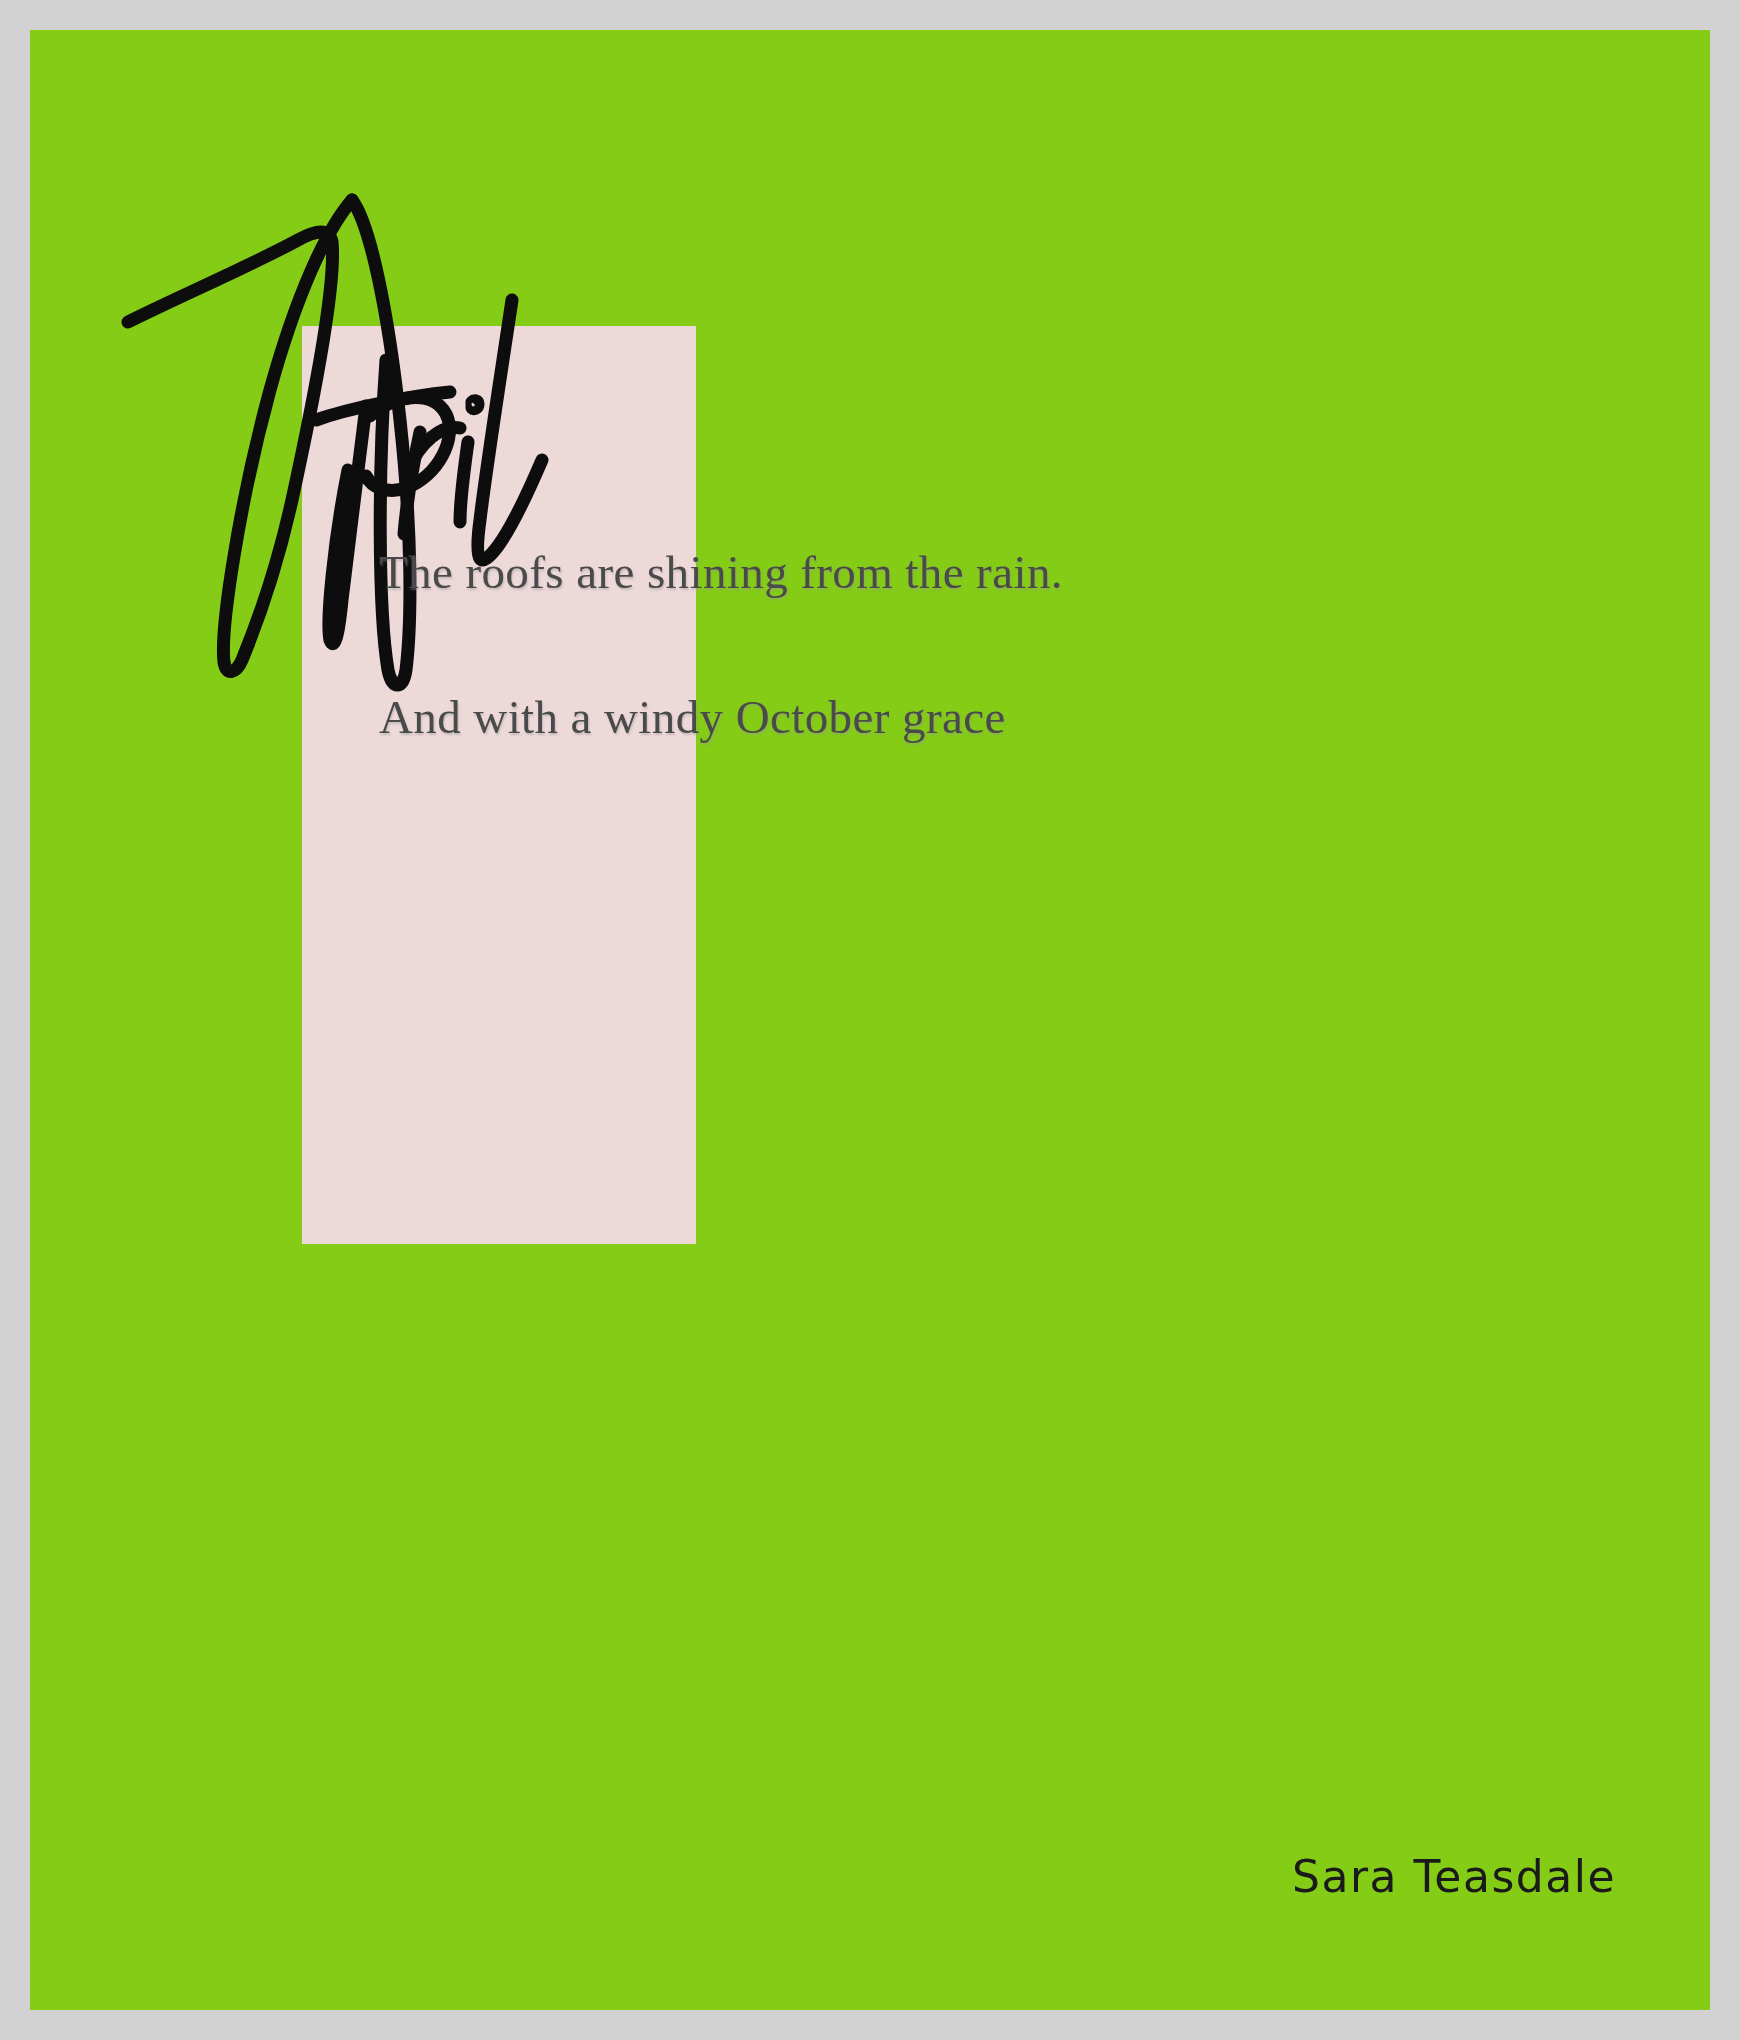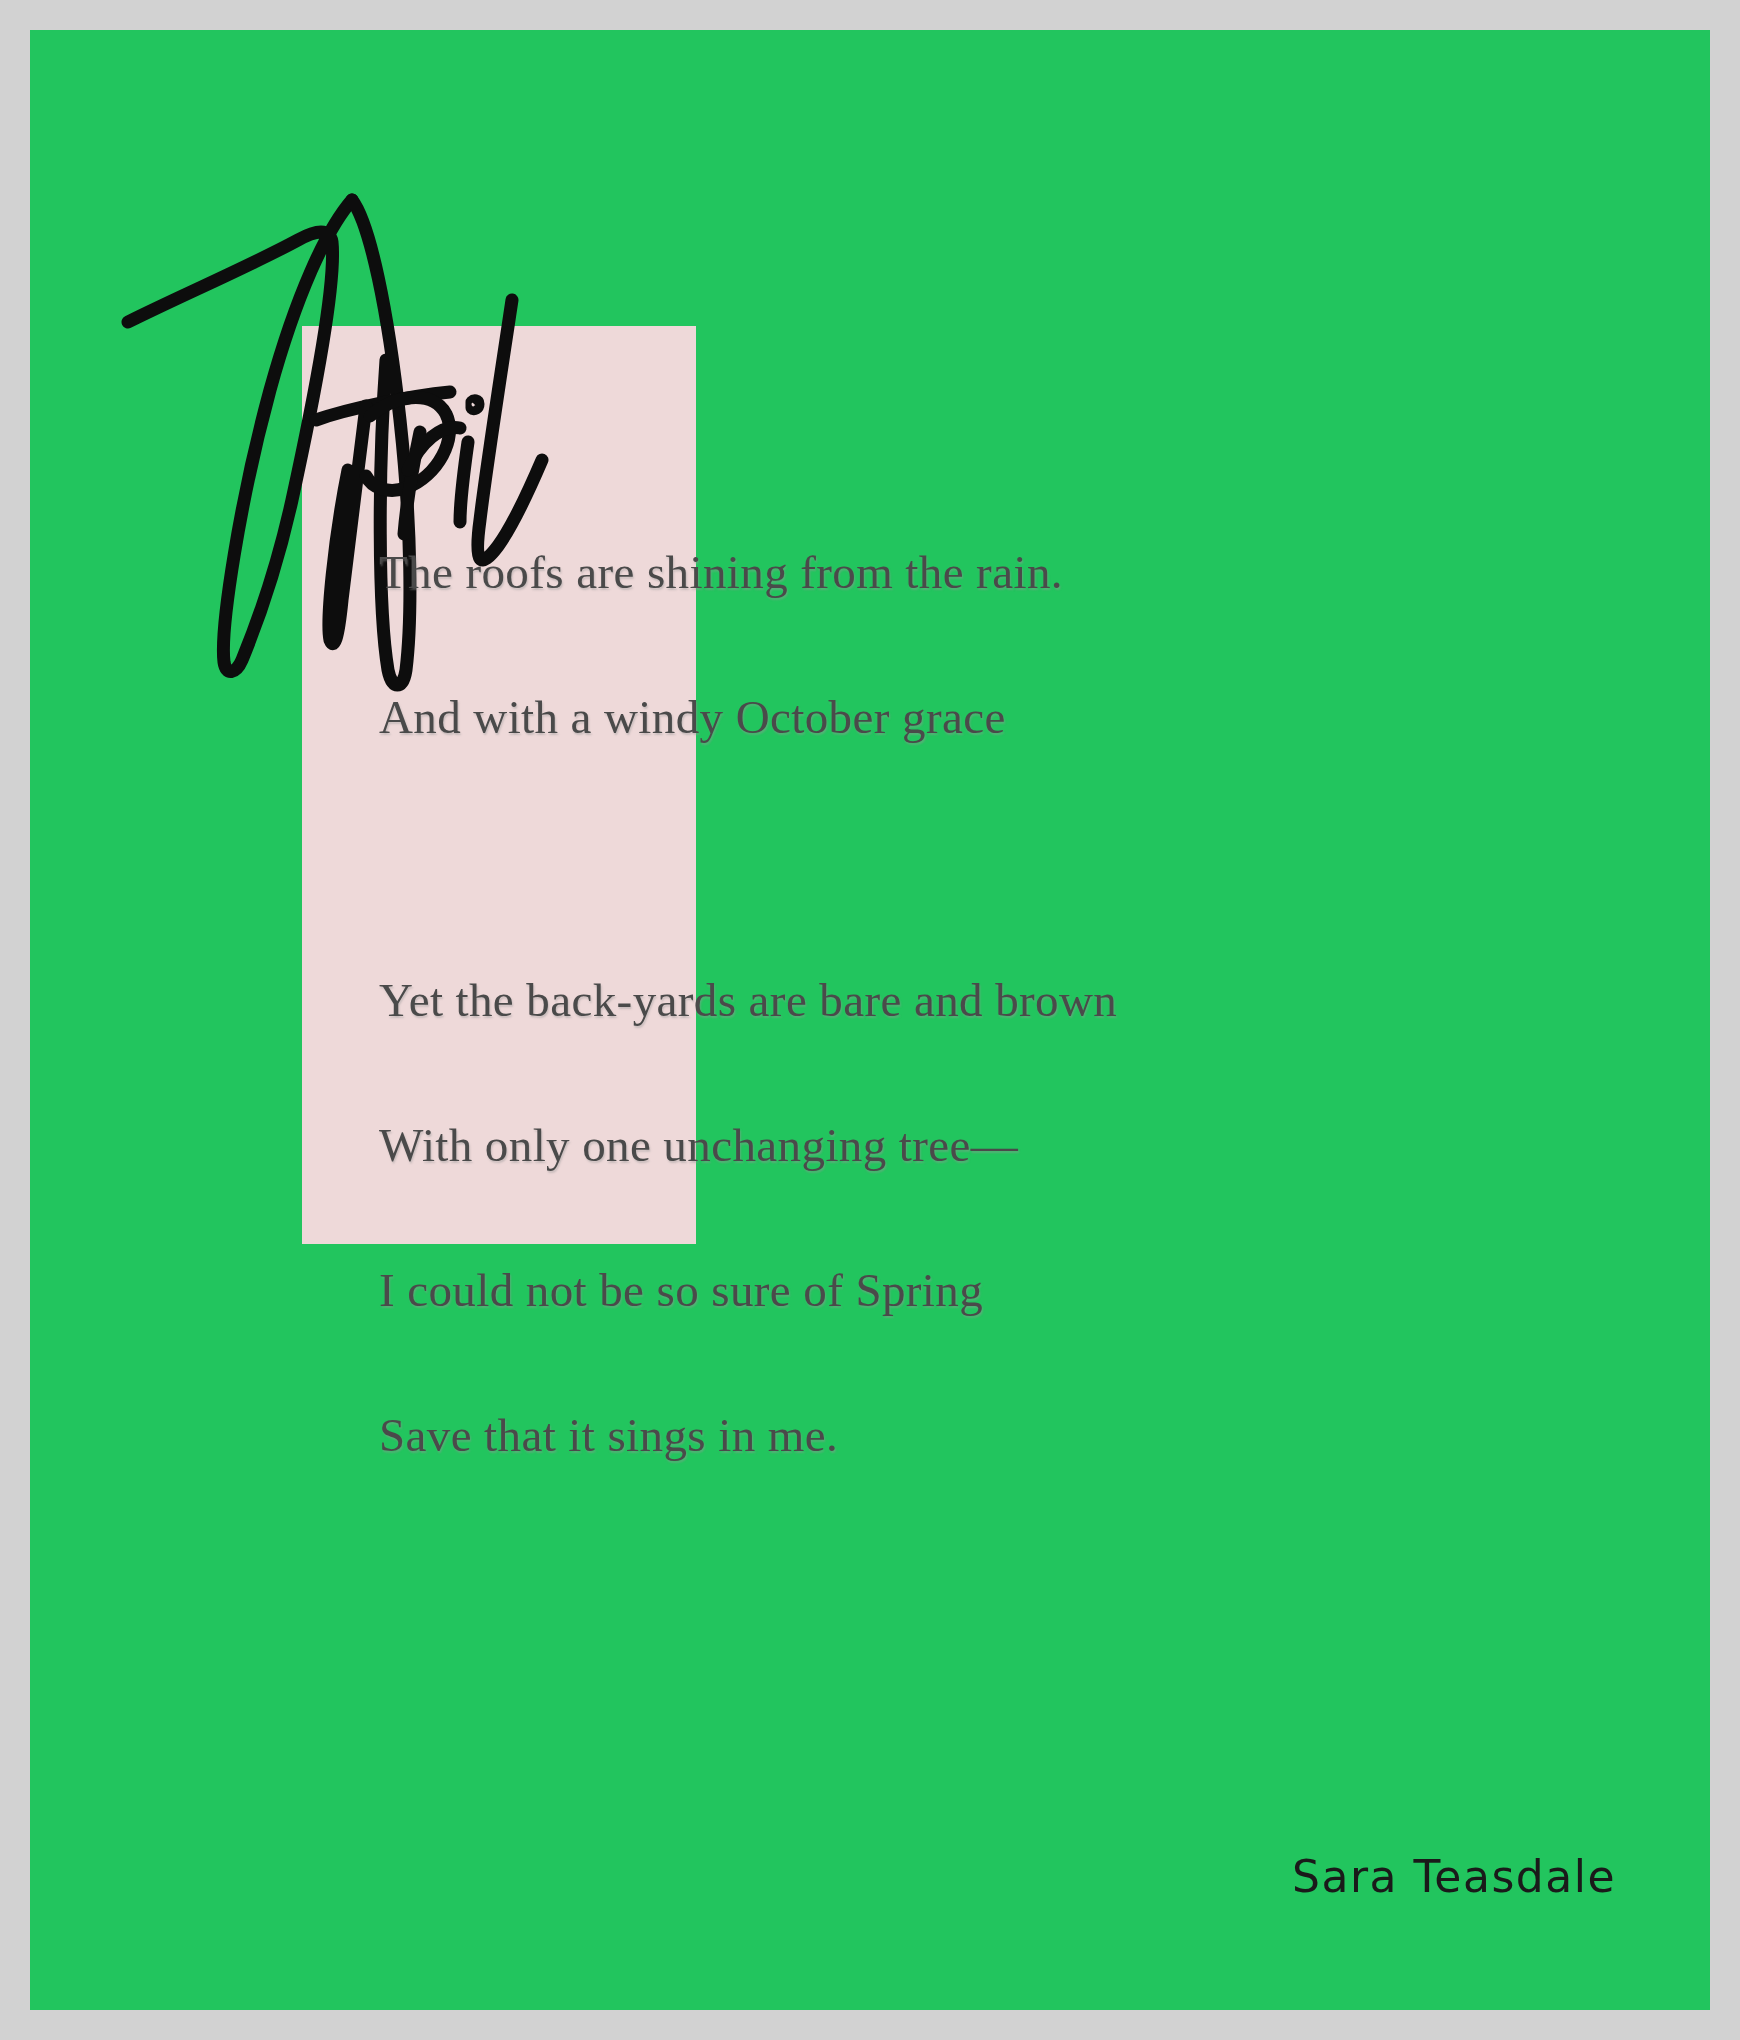--- a/index.html
+++ b/index.html
@@ -12,21 +12,21 @@
     background: #d2d2d2;
     font-family: "Liberation Serif", serif;
     overflow: hidden;
   }
   .page {
     position: absolute;
     left: 30px;
     top: 30px;
     width: 1680px;
     height: 1980px;
-    background: #22c55e;
+    background: #84cc16;
   }
 
   
   .accent-block {
     position: absolute;
     left: 272px;
     top: 296px;
     width: 394px;
     height: 918px;
     background: #eed9d9;
@@ -109,23 +109,17 @@
 
       <path d="M392 130 C 380 210, 366 300, 360 350 C 354 394, 360 400, 378 376 C 394 354, 410 318, 422 290"></path>
     </svg>
   </div>
 
   <div class="poem">
     <div class="stanza">
       <div class="line">The roofs are shining from the rain.</div>
       <div class="line">And with a windy October grace</div>
     </div>
-    <div class="stanza">
-      <div class="line">Yet the back-yards are bare and brown</div>
-      <div class="line">With only one unchanging tree—</div>
-      <div class="line">I could not be so sure of Spring</div>
-      <div class="line">Save that it sings in me.</div>
-    </div>
   </div>
 
   <div class="attribution">Sara Teasdale</div>
 
 </div>
 
 </body></html>

